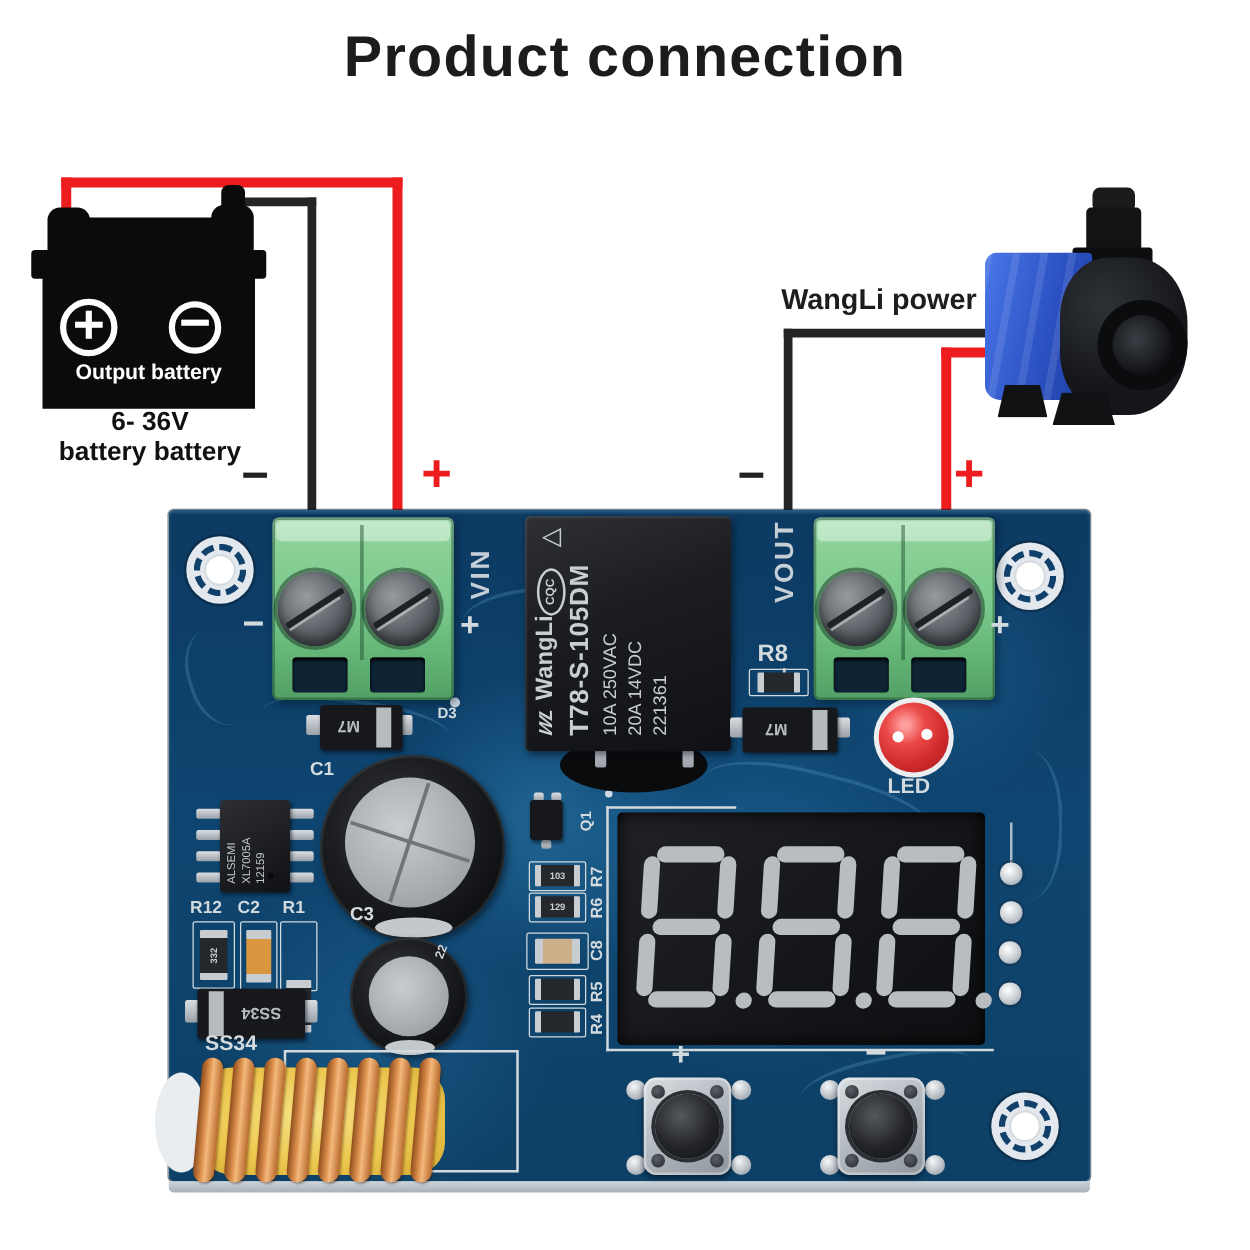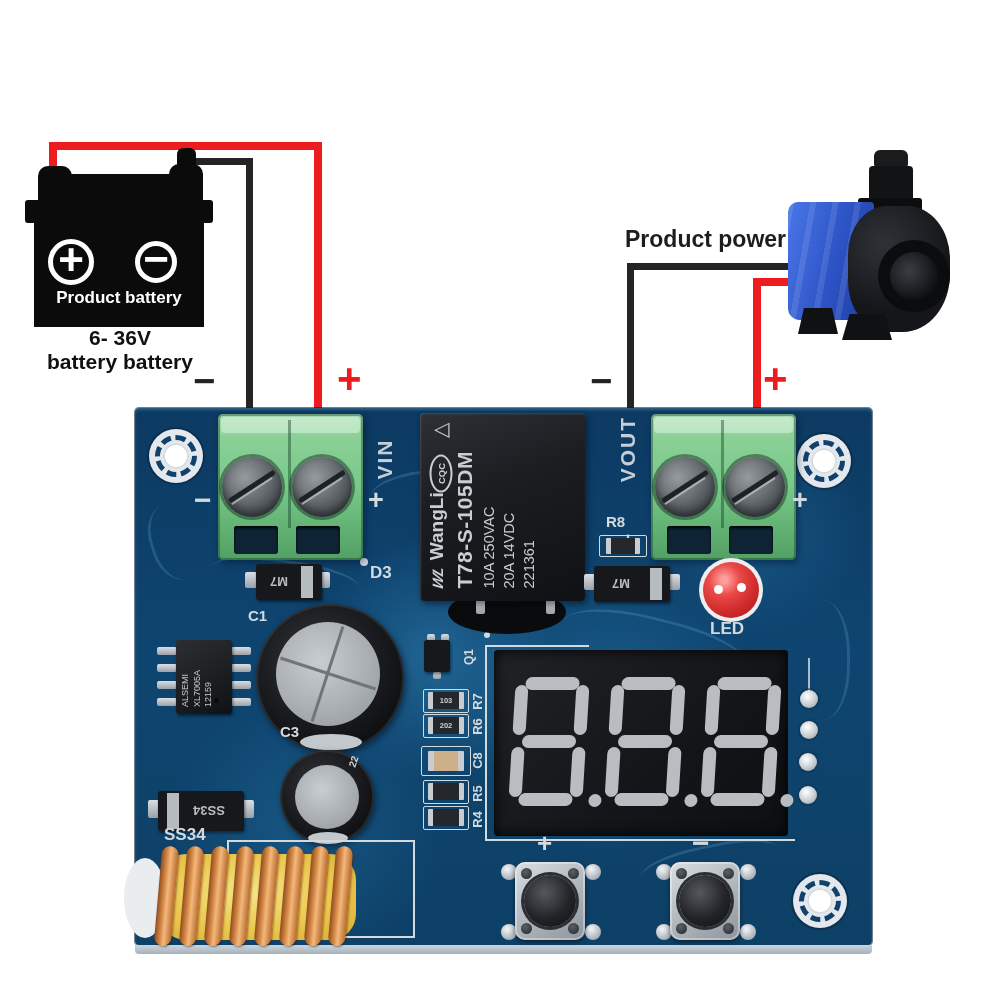--- a/index.html
+++ b/index.html
@@ -98,20 +98,21 @@
   .btn-bead{width:16px;height:16px;border-radius:50%;background:radial-gradient(circle at 38% 32%,#f4f6f8,#b4bbc1 60%,#8a9197)}
   .btn-plate{width:70px;height:78px;border-radius:10px;background:linear-gradient(145deg,#dade e2,#aab1b7 60%,#8d949b);background:linear-gradient(145deg,#d9dee2,#aab1b7 60%,#8d949b);box-shadow:0 2px 4px rgba(0,5,15,.5), inset 0 0 0 2px rgba(255,255,255,.35)}
   .btn-rivet{position:absolute;width:11px;height:11px;border-radius:50%;background:radial-gradient(circle at 40% 35%,#5a6066,#23272b)}
   .btn-plunger{width:52px;height:52px;border-radius:50%;background:radial-gradient(circle at 40% 34%,#54585d,#232428 55%,#0f1013);box-shadow:0 0 0 3px #2b2f33}
 </style>
 </head>
 <body>
 
 <div class="canvas">
 
+  <div class="abs title">Product connection</div>
 
   <div>
     <div class="abs wr" style="left:49px;top:142px;width:8px;height:40px"></div>
     <div class="abs wr" style="left:49px;top:142px;width:273px;height:8px"></div>
     <div class="abs wr" style="left:314px;top:142px;width:8px;height:272px"></div>
   </div>
   <div>
     <div class="abs wb" style="left:181px;top:158px;width:8px;height:18px"></div>
     <div class="abs wb" style="left:181px;top:158px;width:72px;height:7px"></div>
     <div class="abs wb" style="left:246px;top:158px;width:7px;height:256px"></div>
@@ -132,32 +133,32 @@
     <div class="abs bat-black" style="left:169px;top:164px;width:34px;height:38px;border-radius:10px 10px 3px 3px"></div>
     <div class="abs bat-black" style="left:70px;top:174px;width:100px;height:27px"></div>
     <div class="abs bat-black" style="left:25px;top:200px;width:188px;height:23px;border-radius:3px"></div>
     <div class="abs bat-black" style="left:34px;top:222px;width:170px;height:105px">
       <div class="abs bat-circle" style="left:14px;top:17px;width:46px;height:46px;font-size:44px">
         <span style="margin-top:-5px">+</span>
       </div>
       <div class="abs bat-circle" style="left:101px;top:19px;width:42px;height:42px;font-size:44px">
         <span style="margin-top:-7px">−</span>
       </div>
-      <div class="abs bat-name" style="left:0;top:66px;width:170px">Product battery</div>
+      <div class="abs bat-name" style="left:0;top:66px;width:170px">Output battery</div>
     </div>
     <div class="abs bat-spec" style="left:30px;top:326px;width:180px">6- 36V</div>
     <div class="abs bat-spec" style="left:18px;top:350px;width:204px">battery battery</div>
   </div>
 
   <div class="abs wire-label-b" style="left:193px;top:362px">−</div>
   <div class="abs wire-label-r" style="left:337px;top:358px">+</div>
   <div class="abs wire-label-b" style="left:590px;top:362px">−</div>
   <div class="abs wire-label-r" style="left:763px;top:358px">+</div>
 
-  <div class="abs out-label" style="left:625px;top:226px">Product power</div>
+  <div class="abs out-label" style="left:625px;top:226px">WangLi power</div>
 
   <div>
     <div class="abs" style="left:874px;top:150px;width:34px;height:20px;border-radius:6px;background:#1a1b1d"></div>
     <div class="abs" style="left:869px;top:166px;width:44px;height:36px;border-radius:4px;background:#121315"></div>
     <div class="abs" style="left:858px;top:198px;width:64px;height:16px;border-radius:3px;background:#0c0d0f"></div>
     <div class="abs" style="left:788px;top:202px;width:86px;height:118px;border-radius:10px 4px 8px 12px;
       background:repeating-linear-gradient(100deg,rgba(255,255,255,.10) 0 6px,rgba(255,255,255,0) 6px 22px),linear-gradient(105deg,#4a77e8,#2c52c4 55%,#1e3c9e)"></div>
     <div class="abs" style="left:848px;top:206px;width:102px;height:126px;border-radius:38% 42% 46% 40%;
       background:radial-gradient(circle at 35% 30%,#2e3237,#15161a 60%)"></div>
     <div class="abs" style="left:878px;top:240px;width:72px;height:72px;border-radius:50%;background:#0b0c0e"></div>
@@ -259,25 +260,25 @@
     </div>
   </div>
 
   <div>
     <div class="abs lead" style="left:245px;top:572px;width:12px;height:16px"></div>
     <div class="abs lead" style="left:318px;top:572px;width:12px;height:16px"></div>
     <div class="abs diode" style="left:256px;top:564px;width:66px;height:36px">
       <div class="band abs" style="left:45px;top:2px;width:12px;height:32px"></div>
       <div class="m7" style="left:6px;top:10px;width:34px">M7</div>
     </div>
-    <div class="abs silk" style="left:370px;top:564px;font-size:17px">D3</div>
-  </div>
-
-  <div>
-    <div class="abs silk" style="left:606px;top:514px;font-size:15px">R8</div>
+    <div class="abs silk" style="left:350px;top:564px;font-size:12px">D3</div>
+  </div>
+
+  <div>
+    <div class="abs silk" style="left:606px;top:514px;font-size:19px">R8</div>
     <div class="abs chip-outline" style="left:599px;top:535px;width:48px;height:22px"></div>
     <div class="abs smd-h" style="left:606px;top:538px;width:34px;height:16px"></div>
   </div>
   <div>
     <div class="abs lead" style="left:584px;top:574px;width:12px;height:16px"></div>
     <div class="abs lead" style="left:668px;top:574px;width:12px;height:16px"></div>
     <div class="abs diode" style="left:594px;top:566px;width:76px;height:36px">
       <div class="band abs" style="left:56px;top:2px;width:12px;height:32px"></div>
       <div class="m7" style="left:10px;top:10px;width:34px">M7</div>
     </div>
@@ -313,20 +314,35 @@
     <div class="abs ic-body">
       <div class="ic-face">
         <div>ALSEMI</div>
         <div>XL7005A</div>
         <div>12159</div>
       </div>
       <div class="abs" style="left:38px;top:58px;width:5px;height:5px;border-radius:50%;background:#0a0a0b"></div>
     </div>
   </div>
 
+  <div>
+    <div class="abs silk" style="left:152px;top:718px;font-size:14px">R12</div>
+    <div class="abs silk" style="left:190px;top:718px;font-size:14px">C2</div>
+    <div class="abs silk" style="left:226px;top:718px;font-size:14px">R1</div>
+    <div class="abs chip-outline" style="left:154px;top:737px;width:34px;height:54px"></div>
+    <div class="abs smd-v" style="left:160px;top:744px;width:22px;height:40px">
+      <span class="vlabel chip-txt" style="left:2px;top:16px;width:18px">332</span>
+    </div>
+    <div class="abs chip-outline" style="left:192px;top:737px;width:30px;height:56px"></div>
+    <div class="abs smd-vo" style="left:197px;top:744px;width:20px;height:42px"></div>
+    <div class="abs chip-outline" style="left:224px;top:737px;width:30px;height:56px"></div>
+    <div class="abs smd-v" style="left:229px;top:744px;width:20px;height:42px">
+      <span class="vlabel chip-txt" style="left:1px;top:17px;width:18px">103</span>
+    </div>
+  </div>
 
   <div>
     <div class="abs silk" style="left:280px;top:724px;font-size:15px">C3</div>
     <div class="abs cap-shell" style="left:280px;top:750px;width:94px;height:94px"></div>
     <div class="abs" style="left:348px;top:756px;font-size:10px;color:#cfd3d7;font-weight:bold;transform:rotate(-70deg)">22</div>
     <div class="abs cap-top" style="left:295px;top:765px;width:64px;height:64px"></div>
     <div class="abs cap-crimp" style="left:308px;top:832px;width:40px;height:12px"></div>
   </div>
 
   <div>
@@ -362,21 +378,21 @@
     <span class="vlabel" style="left:458px;top:650px;width:22px;font-size:12px">Q1</span>
   </div>
   <div>
     <div class="abs chip-outline" style="left:423px;top:689px;width:46px;height:24px"></div>
     <div class="abs smd-h" style="left:428px;top:692px;width:36px;height:17px">
       <span class="chip-txt">103</span>
     </div>
     <span class="vlabel" style="left:466px;top:694px;width:22px;font-size:13px">R7</span>
     <div class="abs chip-outline" style="left:423px;top:714px;width:46px;height:24px"></div>
     <div class="abs smd-h" style="left:428px;top:717px;width:36px;height:17px">
-      <span class="chip-txt">202</span>
+      <span class="chip-txt">129</span>
     </div>
     <span class="vlabel" style="left:466px;top:719px;width:22px;font-size:13px">R6</span>
     <div class="abs chip-outline" style="left:421px;top:746px;width:50px;height:30px"></div>
     <div class="abs smd-ht" style="left:428px;top:751px;width:36px;height:20px"></div>
     <span class="vlabel" style="left:466px;top:753px;width:22px;font-size:13px">C8</span>
     <div class="abs chip-outline" style="left:423px;top:780px;width:46px;height:24px"></div>
     <div class="abs smd-h" style="left:428px;top:783px;width:36px;height:17px"></div>
     <span class="vlabel" style="left:466px;top:786px;width:22px;font-size:13px">R5</span>
     <div class="abs chip-outline" style="left:423px;top:806px;width:46px;height:24px"></div>
     <div class="abs smd-h" style="left:428px;top:809px;width:36px;height:17px"></div>

